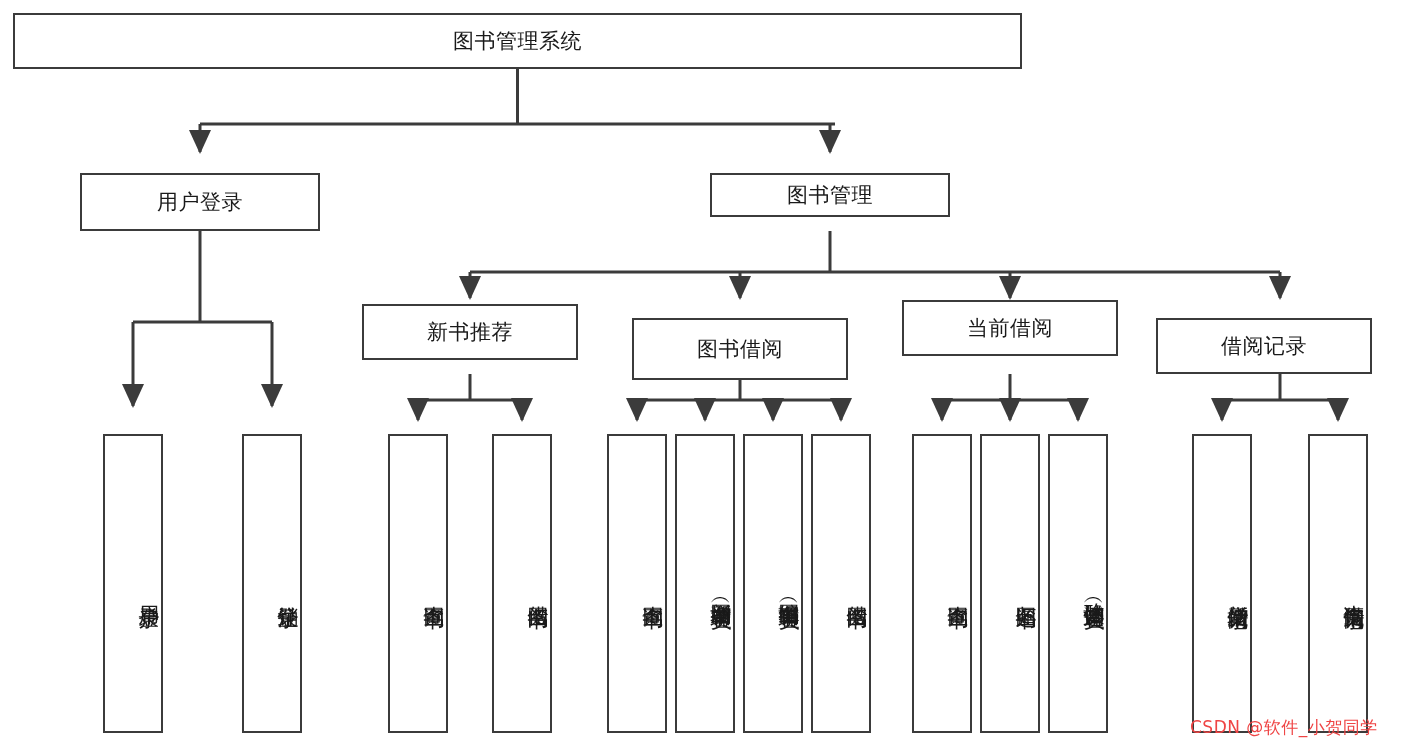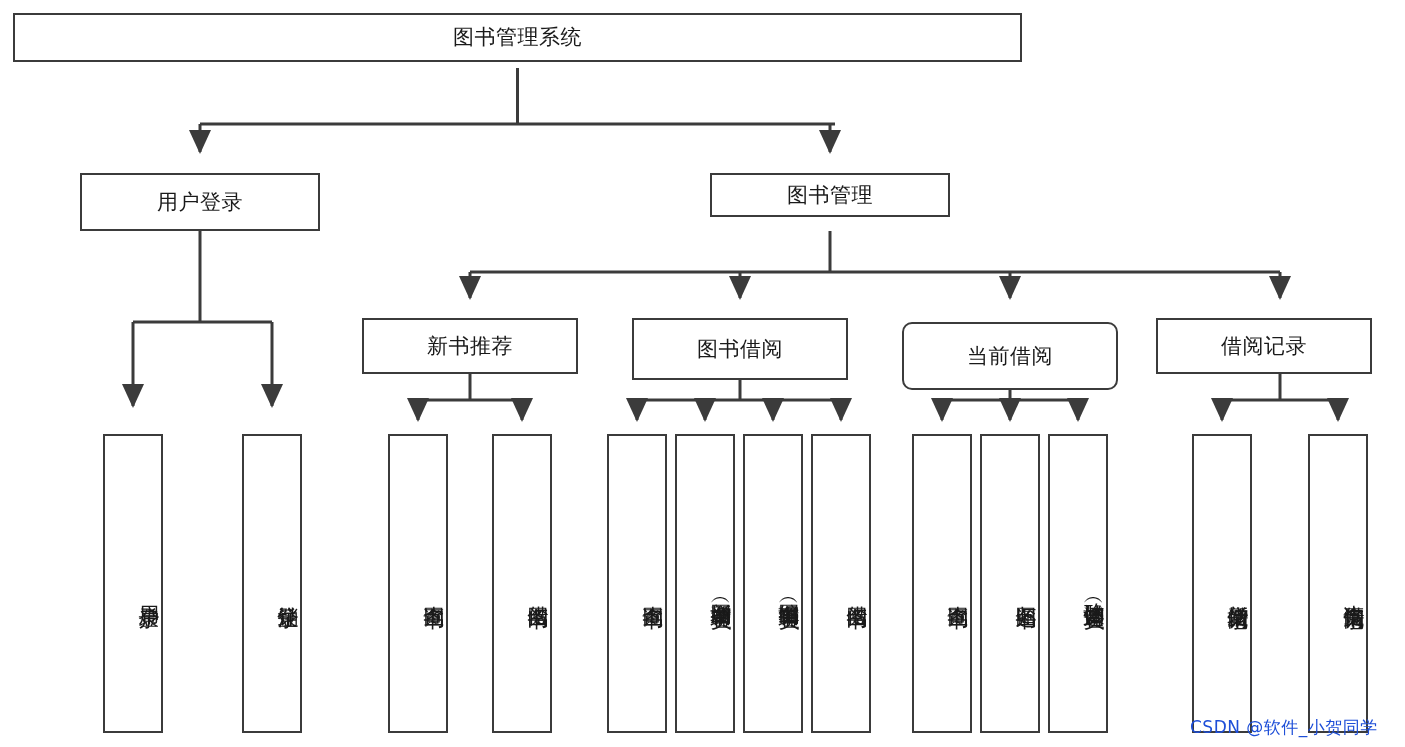--- a/index.html
+++ b/index.html
@@ -52,21 +52,21 @@
     letter-spacing: 1px;
     padding-top: 14px;
     align-items: flex-start;
     justify-content: center;
   }
   .node-root {
     font-size: 22px;
   }
   .watermark {
     position: absolute;
-    color: #1d4ed8;
+    color: #ef4444;
     font-size: 17px;
     letter-spacing: 0.5px;
     white-space: nowrap;
     user-select: none;
   }
 </style>
 </head>
 <body>
 
 <div id="canvas">
@@ -122,31 +122,31 @@
       <path d="M 1010 400 L 1010 420" marker-end="url(#arrowdown)"></path>
       <path d="M 1078 400 L 1078 420" marker-end="url(#arrowdown)"></path>
 
       <path d="M 1280 374 L 1280 400"></path>
       <path d="M 1222 400 L 1338 400"></path>
       <path d="M 1222 400 L 1222 420" marker-end="url(#arrowdown)"></path>
       <path d="M 1338 400 L 1338 420" marker-end="url(#arrowdown)"></path>
     </g>
   </svg>
 
-  <div class="node h node-root" style="left:13px; top:13px; width:1009px; height:49px;">图书管理系统</div>
+  <div class="node h node-root" style="left:13px; top:13px; width:1009px; height:56px;">图书管理系统</div>
 
   <div class="node h" style="left:80px; top:173px; width:240px; height:58px;">用户登录</div>
 
   <div class="node h" style="left:710px; top:173px; width:240px; height:44px;">图书管理</div>
 
-  <div class="node h" style="left:362px; top:318px; width:216px; height:56px;">新书推荐</div>
+  <div class="node h" style="left:362px; top:304px; width:216px; height:56px;">新书推荐</div>
 
   <div class="node h" style="left:632px; top:318px; width:216px; height:62px;">图书借阅</div>
 
-  <div class="node h" style="left:902px; top:322px; width:216px; height:68px;border-radius:10px;">当前借阅</div>
+  <div class="node h" style="left:902px; top:300px; width:216px; height:56px;">当前借阅</div>
 
   <div class="node h" style="left:1156px; top:318px; width:216px; height:56px;">借阅记录</div>
 
   <div class="node v" style="left:103px; top:434px; width:60px; height:299px;">用户登录</div>
 
   <div class="node v" style="left:242px; top:434px; width:60px; height:299px;">注销登录</div>
 
   <div class="node v" style="left:388px; top:434px; width:60px; height:299px;">查询图书</div>
 
   <div class="node v" style="left:492px; top:434px; width:60px; height:299px;">借阅图书</div>

